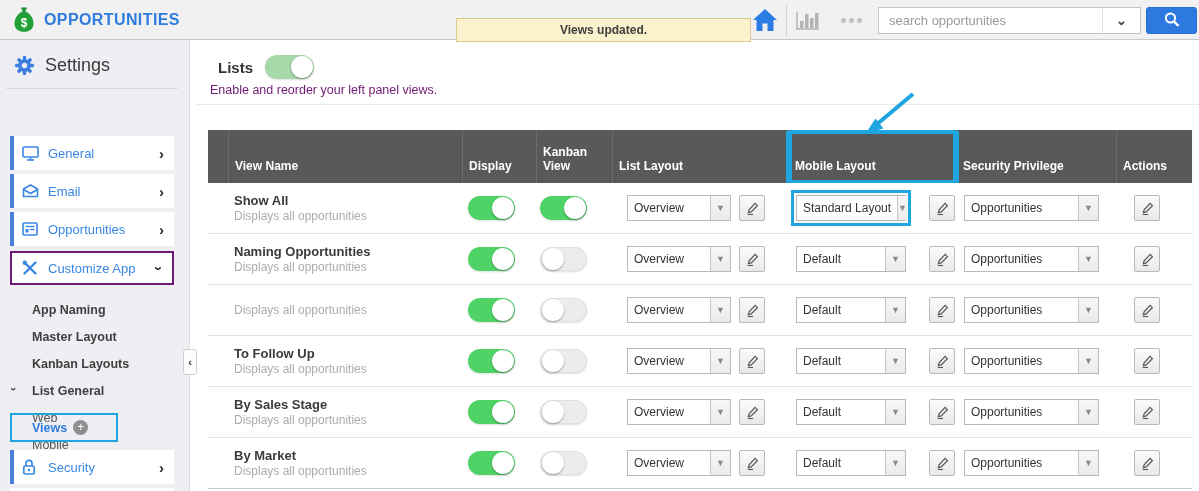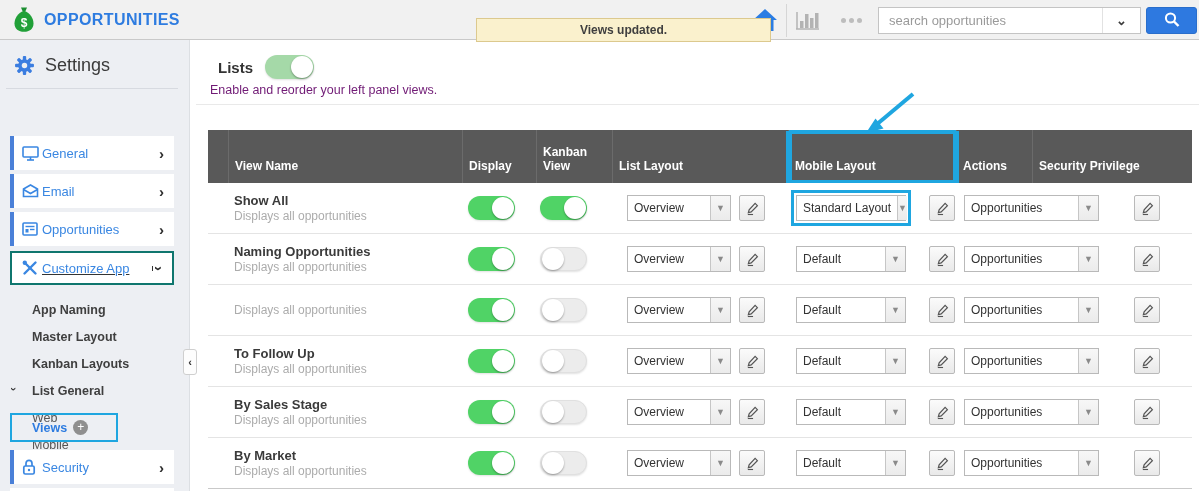--- a/index.html
+++ b/index.html
@@ -22,37 +22,37 @@
   .searchbox { position:absolute; left:878px; top:7px; width:263px; height:27px;
     background:#fff; border:1px solid #c4c4c4; display:flex; align-items:stretch; }
   .searchbox input { flex:1; border:none; outline:none; padding:0 10px; font-size:13px;
     font-family:"Liberation Sans", sans-serif; color:#333; background:transparent; }
   .searchbox input::placeholder { color:#9a9a9a; }
   .search-chev { width:38px; border:none; border-left:1px solid #e2e2e2; background:#fff;
     font-size:13px; font-weight:bold; color:#3c3c3c; cursor:pointer; }
   .search-go { position:absolute; left:1146px; top:7px; width:51px; height:27px;
     background:#2e79e0; border:1px solid #2a6ecb; border-radius:3px; cursor:pointer; }
   
-  .toast { position:absolute; left:476px; top:18px; width:295px; height:24px; z-index:9;
+  .toast { position:absolute; left:456px; top:18px; width:295px; height:24px; z-index:9;
     background:#faf1cd; border:1px solid #dcc98e; display:flex; align-items:center; justify-content:center;
     font-size:12px; font-weight:bold; color:#3f3f3f; }
   
   .sidebar { position:absolute; left:0; top:40px; width:190px; height:451px;
     background:#edeff3; border-right:1px solid #dcdfe3; z-index:2; }
   .settings-hd { position:absolute; left:14px; top:55px; display:flex; align-items:center; gap:10px; }
   .settings-hd span { font-size:18px; color:#3a3a3a; }
   .settings-rule { position:absolute; left:6px; top:88px; width:172px; height:1px; background:#d7dae0; }
   .navcard { position:absolute; left:10px; width:164px; height:34px; background:#fff;
     display:flex; align-items:center; cursor:pointer; }
   .navcard .accent { width:4px; height:100%; background:#4a80d8; flex:none; }
   .navcard .nicon { width:20px; margin-left:8px; flex:none; display:flex; align-items:center; }
-  .navcard .nlabel { color:#3a87e2; font-size:13px; margin-left:0; flex:1; }
+  .navcard .nlabel { color:#3a87e2; font-size:13px; margin-left:6px; flex:1; }
   .navcard .nchev { color:#2d2d2d; font-size:15px; font-weight:bold; margin-right:10px; }
   .nchev.down { display:inline-block; transform:rotate(90deg); }
-  .navcard.selected { border:2px solid #0f766e;text-decoration:underline; }
+  .navcard.selected { border:2px solid #701a75; }
   .subitem { position:absolute; left:0; width:180px; height:26px; display:flex; align-items:center; cursor:pointer; }
   .subitem .txt-bold { font-size:12.5px; font-weight:bold; color:#3f3f3f; margin-left:32px; }
   .subitem .txt-norm { font-size:12.5px; color:#555; margin-left:32px; }
   .subitem .sub-chev { position:absolute; left:12px; top:5px; font-size:11px; font-weight:bold; color:#333;
     display:inline-block; transform:rotate(90deg); }
   .views-box { position:absolute; left:10px; top:413px; width:108px; height:29px;
     border:2px solid #1fa6e0; display:flex; align-items:center; cursor:pointer; }
   .views-box .vlabel { color:#2e7ce0; font-size:12.5px; font-weight:bold; margin-left:20px; }
   .plus-circle { width:15px; height:15px; border-radius:50%; background:#8f8f8f; color:#fff;
     font-size:12px; line-height:14px; text-align:center; margin-left:6px; cursor:pointer; }
@@ -276,22 +276,22 @@
 <div class="content-rule"></div>
 
 <div class="vtable">
   <div class="thead">
     <div class="hc w0"></div>
     <div class="hc w1">View Name</div>
     <div class="hc w2">Display</div>
     <div class="hc w3">Kanban View</div>
     <div class="hc w4">List Layout</div>
     <div class="hc w5 hl-box">Mobile Layout</div>
+    <div class="hc w6">Security Privilege</div>
     <div class="hc w7">Actions</div>
-    <div class="hc w6">Security Privilege</div>
   </div>
   <div id="tbody">
   <div class="trow">
     <div class="c w0"></div>
     <div class="c w1 namecell">
       <div class="rname">Show All</div>
       <div class="rdesc">Displays all opportunities</div>
     </div>
     <div class="c w2">
       <div class="toggle tg-display on">

